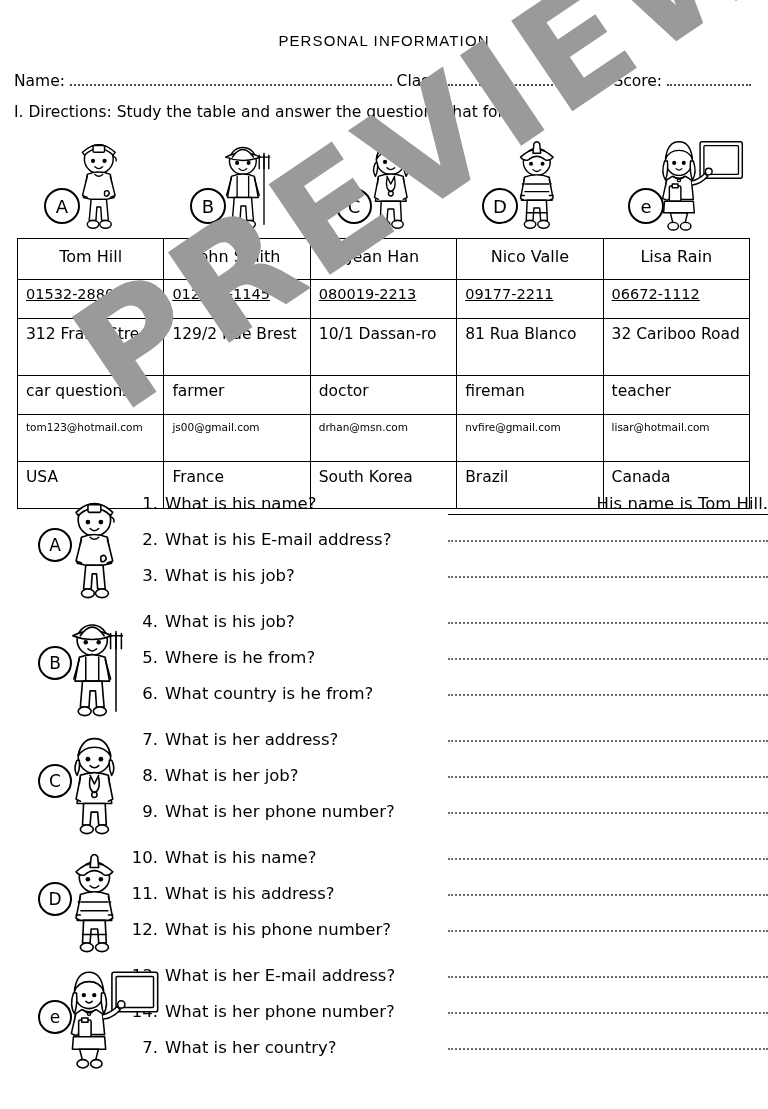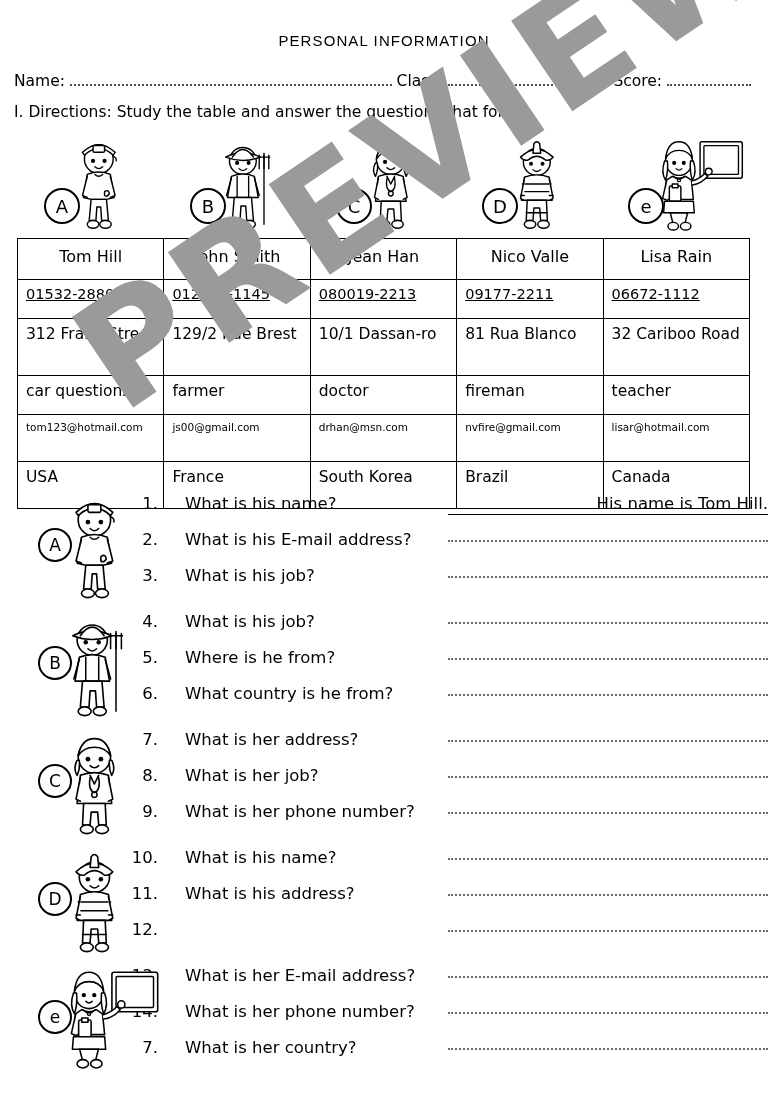--- a/index.html
+++ b/index.html
@@ -187,21 +187,20 @@
   .qnum {
     flex: 0 0 auto;
     font-size: 16.5px;
     width: 30px;
     text-align: right;
     margin-right: 7px;
   }
   .qtext {
     flex: 0 0 auto;
     font-size: 16.5px;
-    margin-left: 20px;
   }
   .qspacer { flex: 1 1 auto; min-width: 6px; }
   .qline {
     flex: 0 0 auto;
     width: 320px;
     border-bottom: 2px dotted #6a6a6a;
     height: 1px;
     position: relative;
     top: -3px;
   }
@@ -573,20 +572,21 @@
             <span class="qline"></span>
           </div>
           <div class="qrow">
             <span class="qnum">11.</span>
             <span class="qtext">What is his address?</span>
             <span class="qspacer"></span>
             <span class="qline"></span>
           </div>
           <div class="qrow">
             <span class="qnum">12.</span>
+            <span class="qtext">What is his phone number?</span>
             <span class="qspacer"></span>
             <span class="qline"></span>
           </div>
         </div>
       </div>
       <div class="qgroup">
         <div class="qgroup-left">
           <div class="qgroup-badge">e</div>
           <div class="qgroup-fig"><svg width="98.8" height="104" viewBox="0 0 95 100">
     <rect x="48" y="6" width="44" height="38" rx="2" stroke="#000" fill="#fff" stroke-width="1.5" stroke-linejoin="round" stroke-linecap="round"></rect>

